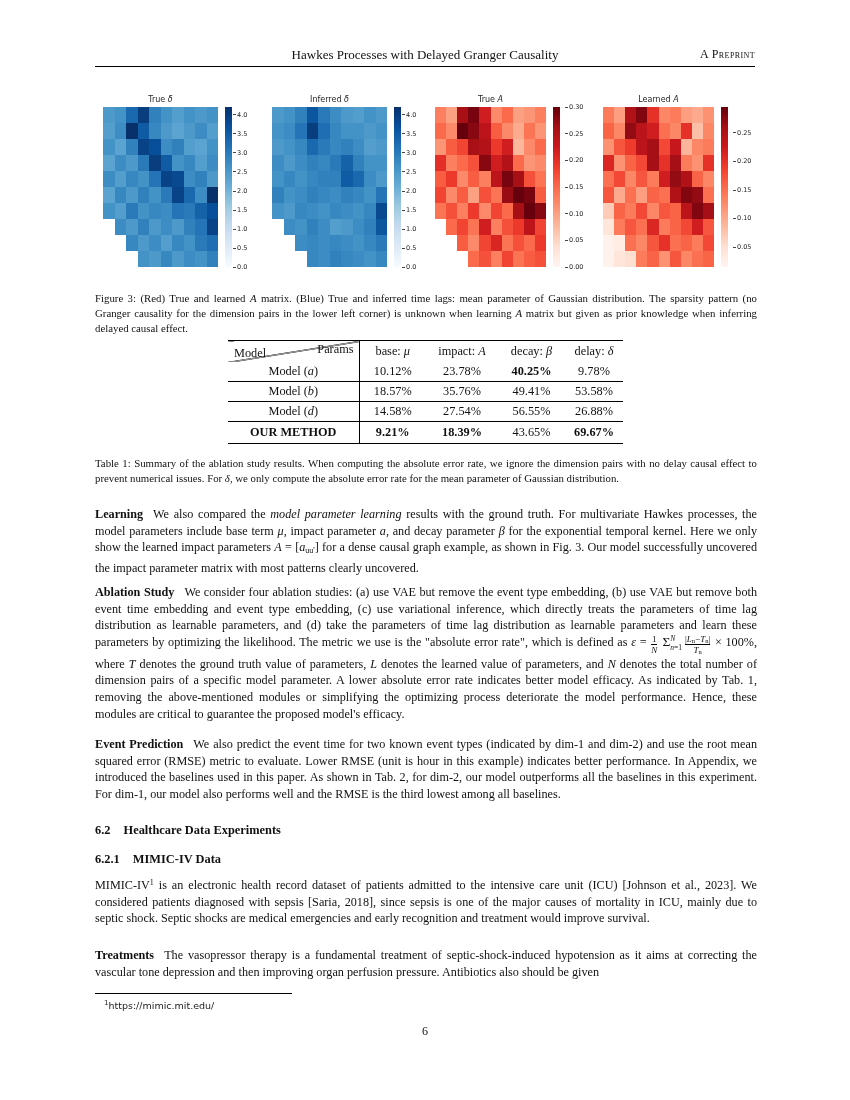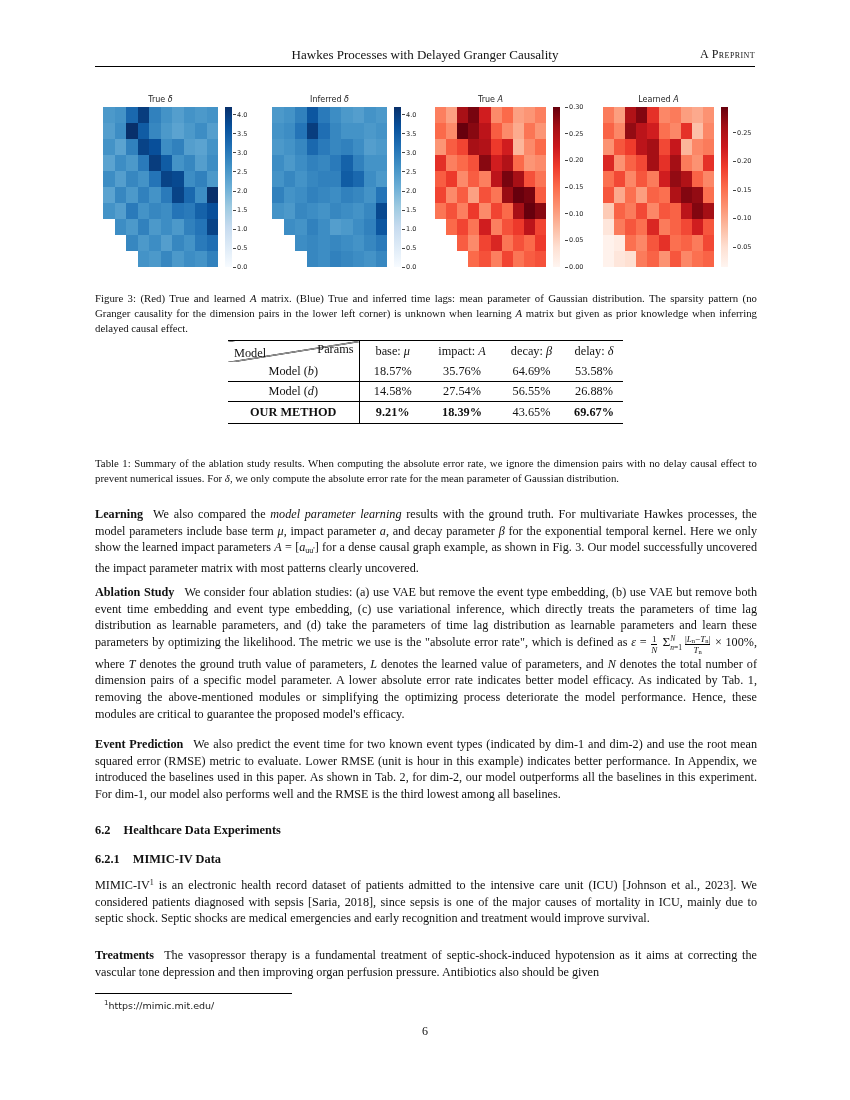--- a/index.html
+++ b/index.html
@@ -551,24 +551,31 @@
           <span class="diag-bottom">Model</span>
         </td>
         <td><span class="seg seg-p">base: </span><span class="seg seg-i">μ</span></td>
         <td><span class="seg seg-p">impact: </span><span class="seg seg-i">A</span></td>
         <td><span class="seg seg-p">decay: </span><span class="seg seg-i">β</span></td>
         <td><span class="seg seg-p">delay: </span><span class="seg seg-i">δ</span></td>
       </tr>
     </tbody>
     <tbody>
         <tr>
+          <td class="v-sep"><span class="seg seg-p">Model (</span><span class="seg seg-i">a</span><span class="seg seg-p">)</span></td>
+          <td>10.12%</td>
+          <td>23.78%</td>
+          <td class="t-bold">40.25%</td>
+          <td>9.78%</td>
+        </tr>
+        <tr>
           <td class="v-sep"><span class="seg seg-p">Model (</span><span class="seg seg-i">b</span><span class="seg seg-p">)</span></td>
           <td>18.57%</td>
           <td>35.76%</td>
-          <td>64.69%</td>
+          <td>49.41%</td>
           <td>53.58%</td>
         </tr>
         <tr>
           <td class="v-sep"><span class="seg seg-p">Model (</span><span class="seg seg-i">d</span><span class="seg seg-p">)</span></td>
           <td>14.58%</td>
           <td>27.54%</td>
           <td>56.55%</td>
           <td>26.88%</td>
         </tr>
         <tr>

